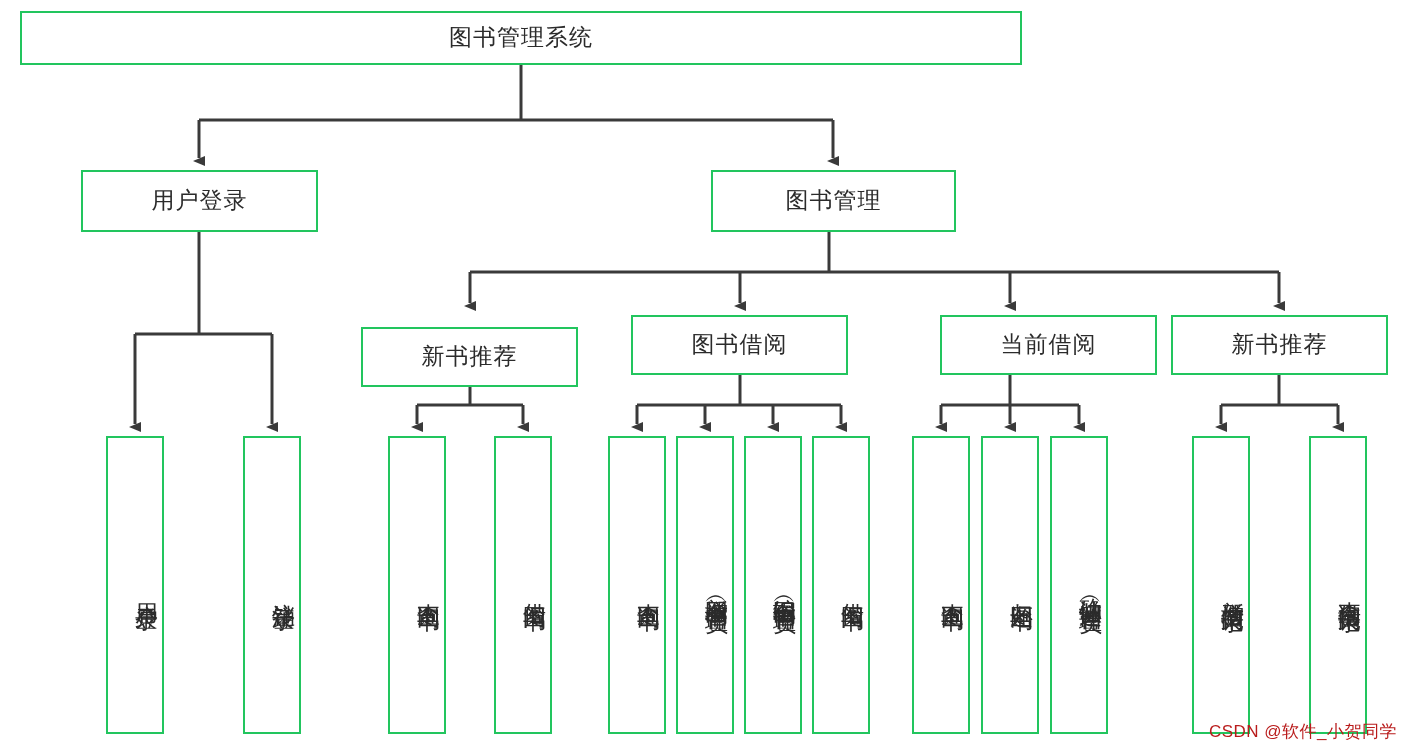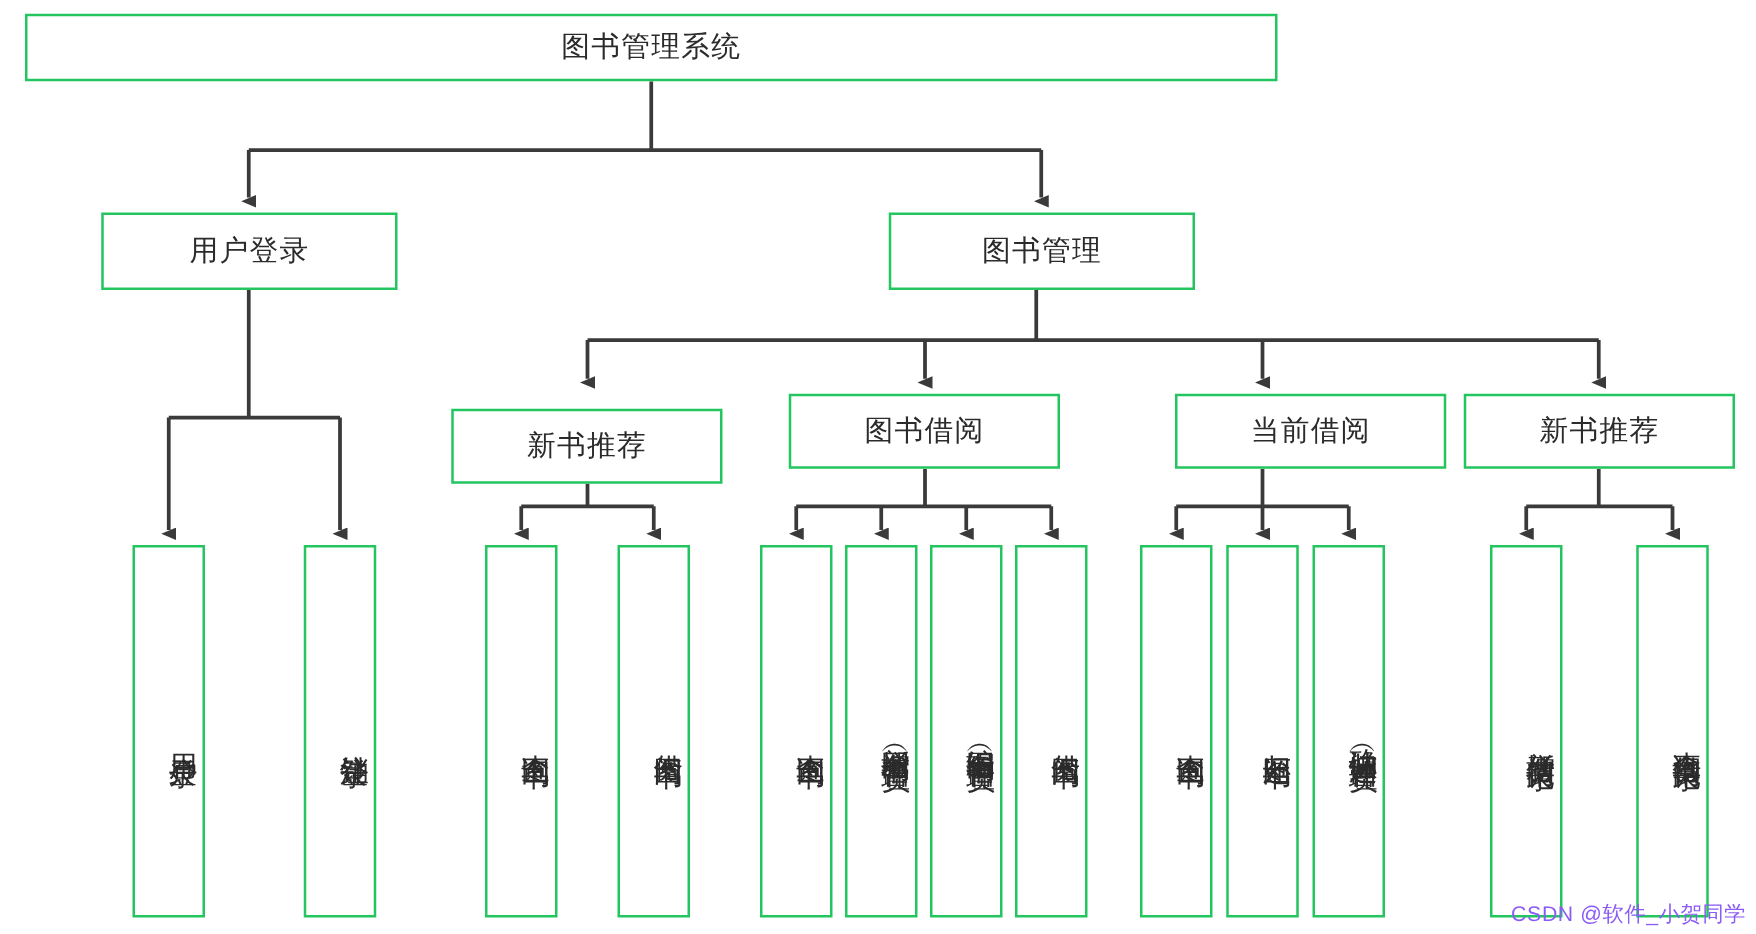--- a/index.html
+++ b/index.html
@@ -50,21 +50,21 @@
   .node-v > span{
     writing-mode:vertical-rl;
     text-orientation:upright;
     display:block;
   }
   .watermark{
     position:absolute;
     right:8px;
     bottom:4px;
     font-size:17px;
-    color:#8b5cf6;
+    color:#b91c1c;
     letter-spacing:0.5px;
     white-space:nowrap;
   }
 </style>
 </head>
 <body>
 
 <div id="canvas">
 
   <svg id="wires" viewBox="0 0 1405 747" xmlns="http://www.w3.org/2000/svg">

